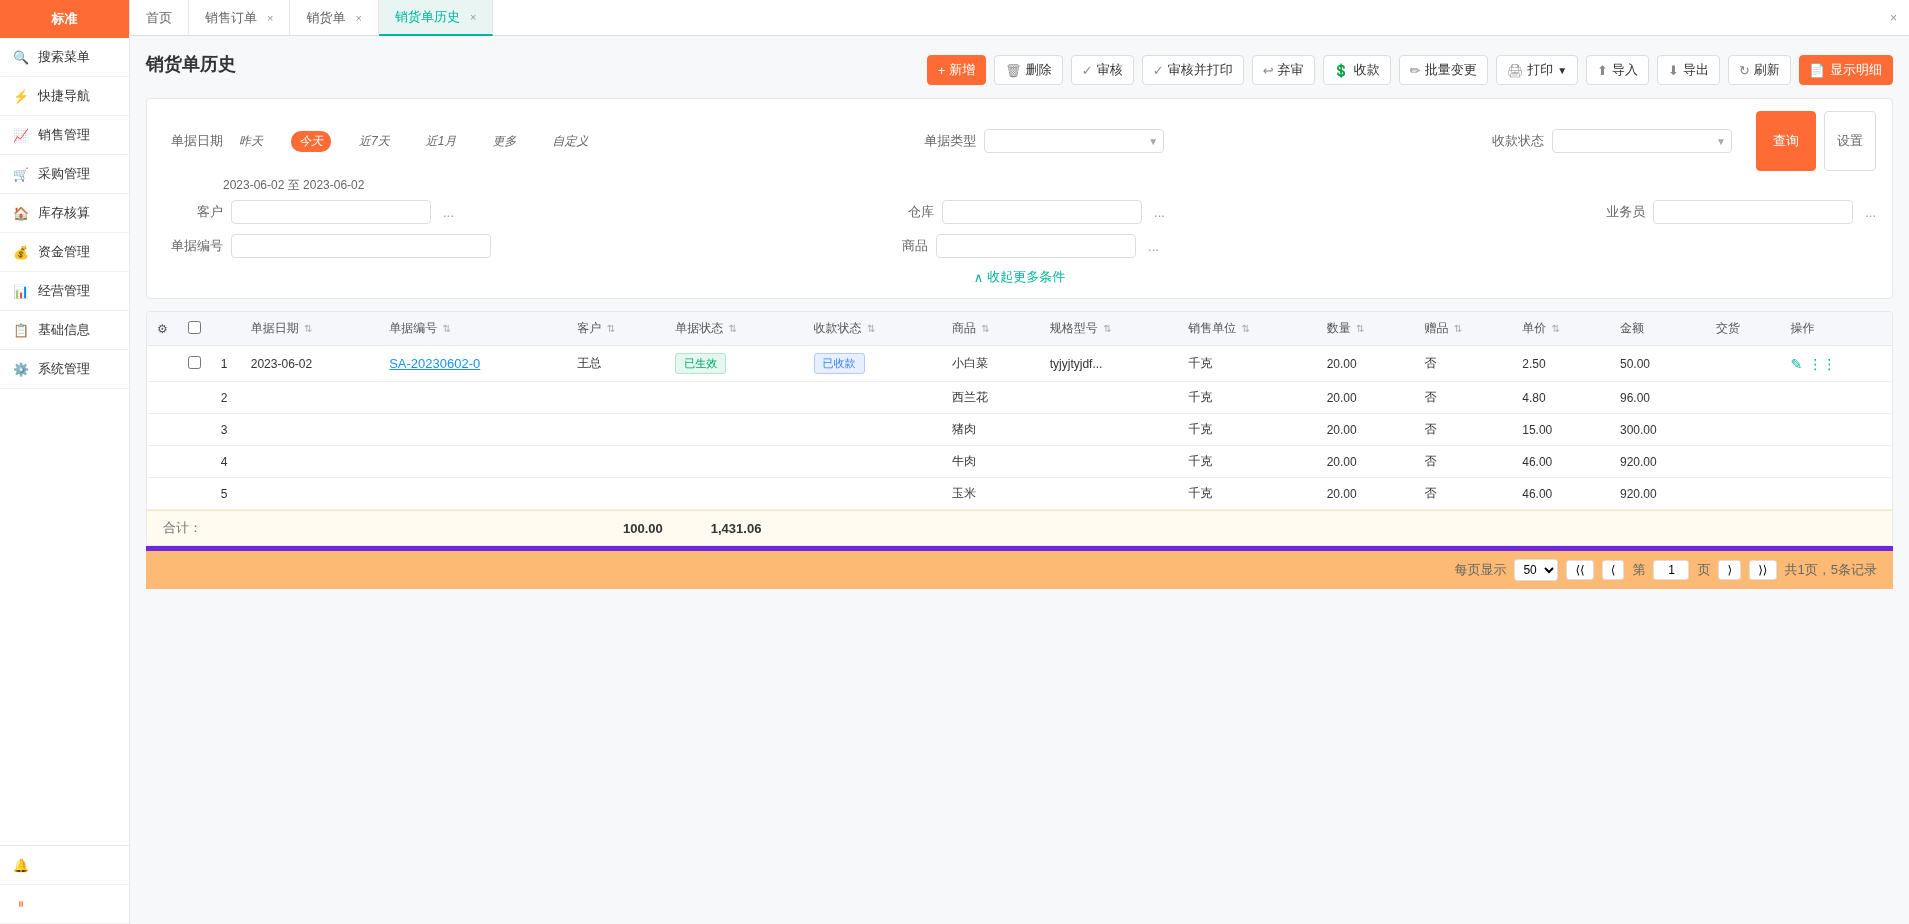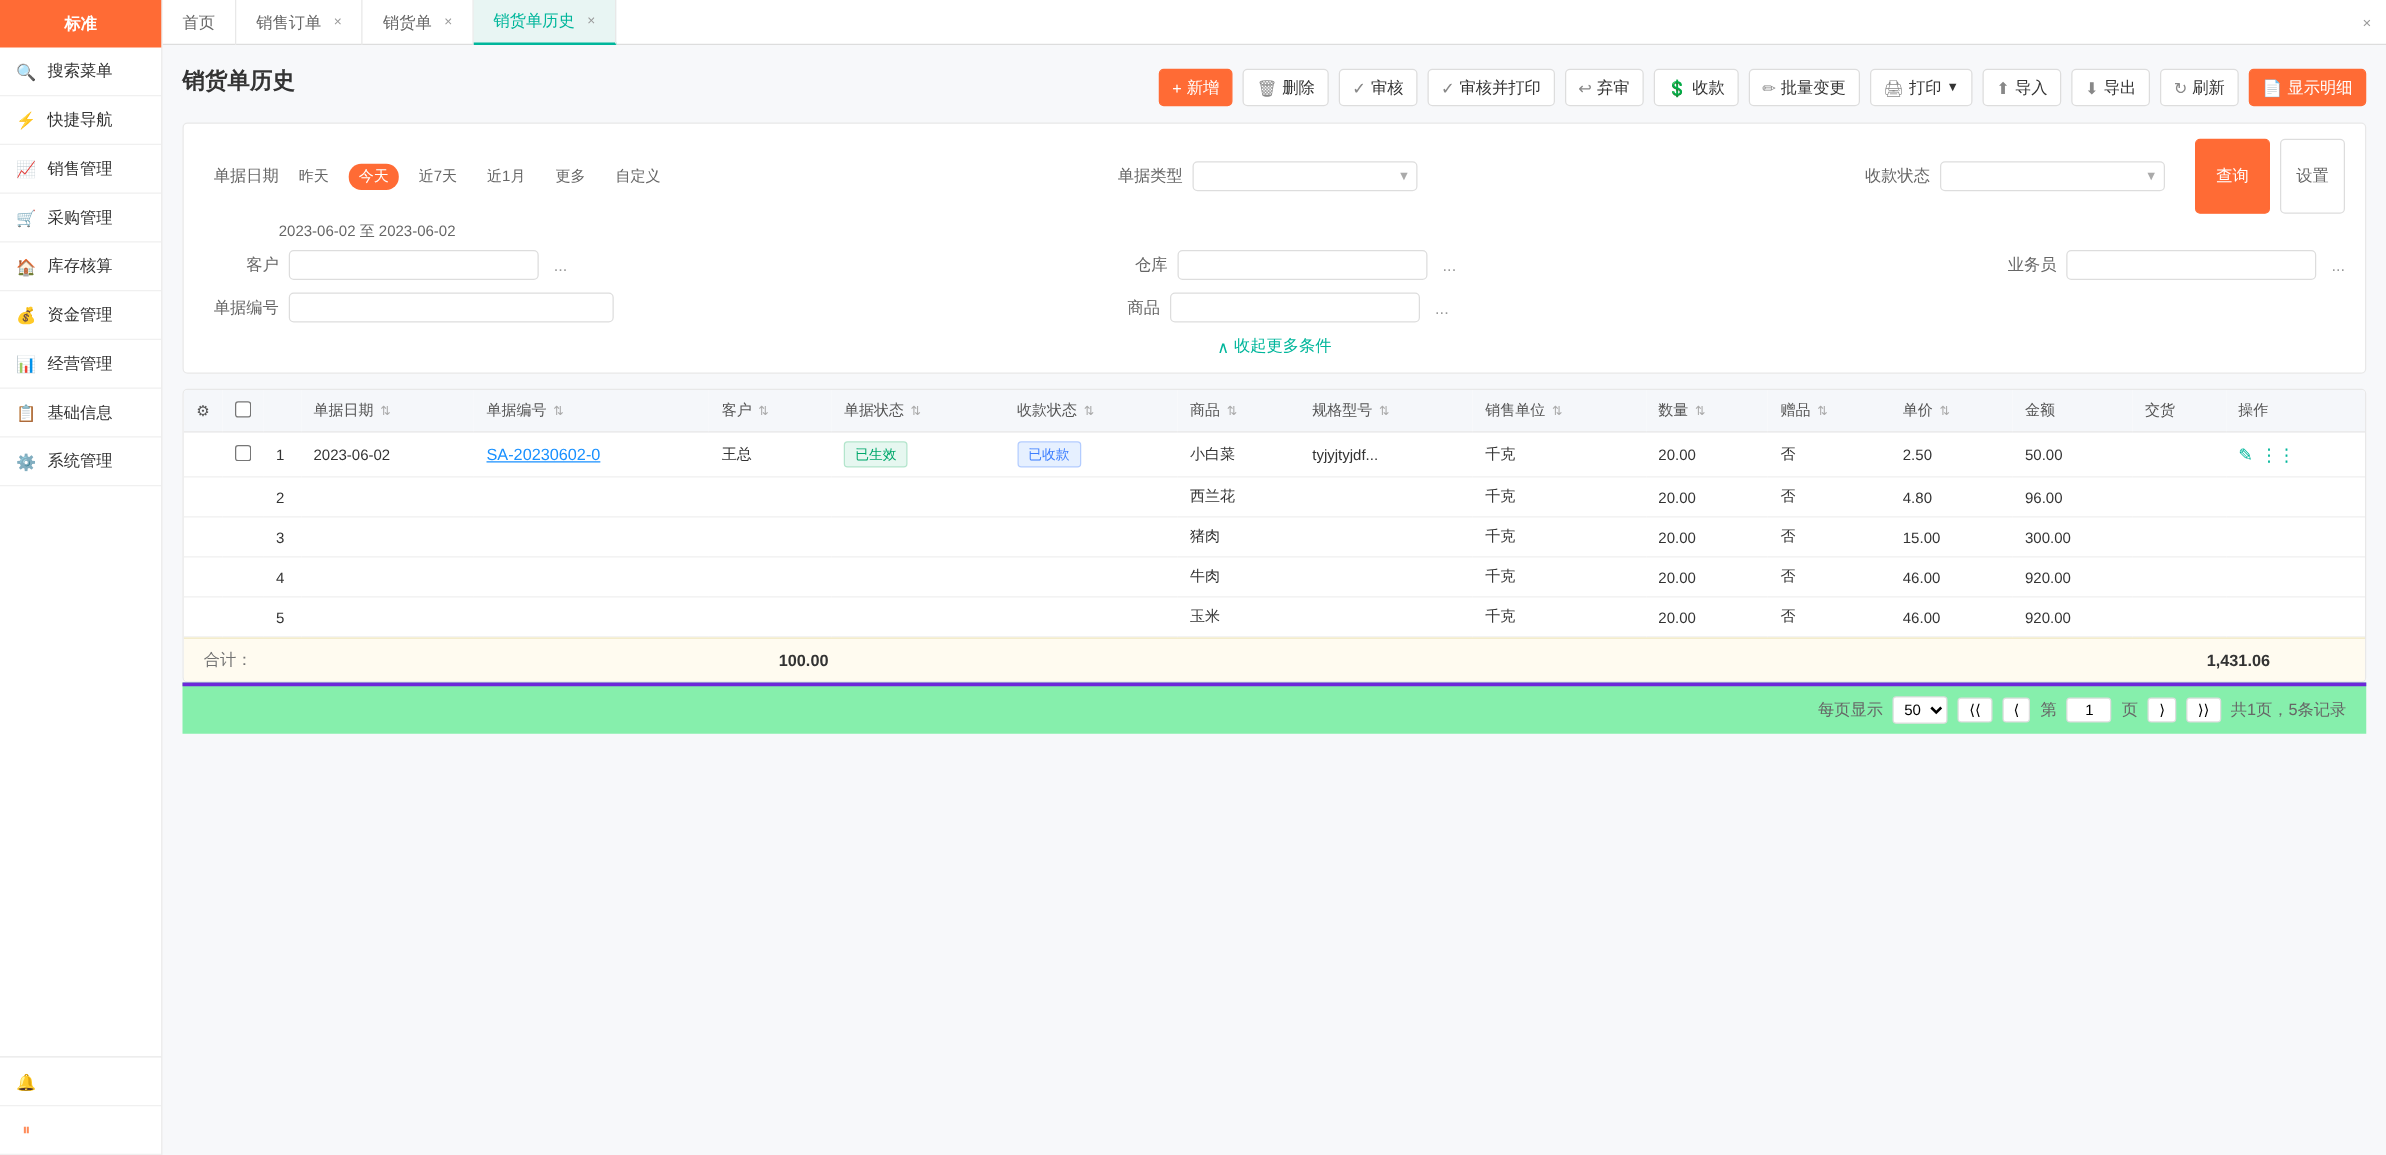--- a/index.html
+++ b/index.html
@@ -38,21 +38,21 @@
     .toolbar-btn.primary .btn-icon { color: #fff; }
 
     
     .filter-area { background: #fff; border: 1px solid #e8e8e8; border-radius: 4px; padding: 12px 16px; margin-bottom: 12px; }
     .filter-row { display: flex; align-items: center; gap: 16px; margin-bottom: 10px; flex-wrap: wrap; }
     .filter-row:last-child { margin-bottom: 0; }
     .filter-item { display: flex; align-items: center; gap: 8px; }
     .filter-label { color: #666; white-space: nowrap; min-width: 60px; text-align: right; }
     .filter-input { border: 1px solid #ddd; border-radius: 4px; padding: 4px 8px; width: 160px; outline: none; font-size: 12px; }
     .filter-select { border: 1px solid #ddd; border-radius: 4px; padding: 4px 8px; width: 180px; outline: none; font-size: 12px; background: #fff; appearance: none; }
-    .date-tabs { display: flex; gap: 8px; }
+    .date-tabs { display: flex; gap: 20px; font-style: italic; }
     .date-tab { padding: 2px 8px; border-radius: 4px; cursor: pointer; font-size: 12px; color: #666; }
     .date-tab.active { background: #ff6b35; color: #fff; border-radius: 10px; }
     .date-range-text { color: #666; font-size: 12px; margin-top: 2px; }
     .collapse-btn { display: flex; align-items: center; gap: 4px; color: #00b69b; cursor: pointer; font-size: 12px; margin-top: 4px; justify-content: center; }
     .dots-btn { color: #999; cursor: pointer; margin-left: 4px; }
 
     
     .table-container { background: #fff; border: 1px solid #e8e8e8; border-radius: 4px; overflow: auto; }
     table { width: 100%; border-collapse: collapse; }
     thead tr { background: #f5f7fa; }
@@ -66,21 +66,21 @@
     .badge { display: inline-flex; align-items: center; padding: 2px 8px; border-radius: 3px; font-size: 11px; }
     .badge-green { background: #e6f7f0; color: #00a86b; border: 1px solid #b3e5cc; }
     .badge-blue { background: #e6f0ff; color: #3d7eff; border: 1px solid #b3ccff; }
 
     
     .table-footer { background: #fffbf0; border-top: 1px solid #f0e8c0; padding: 8px 16px; display: flex; align-items: center; }
     .footer-label { color: #737373; min-width: 60px; }
     .footer-value { font-weight: bold; color: #333; }
 
     
-    .pagination { display: flex; align-items: center; justify-content: flex-end; padding: 8px 16px; background: #86efac; border-top: 3px solid #6d28d9; gap: 8px; font-size: 12px; color: #666; }
+    .pagination { display: flex; align-items: center; justify-content: flex-end; padding: 8px 16px; background: #fdba74; border-top: 5px solid #6d28d9; gap: 8px; font-size: 12px; color: #666; }
     .page-btn { padding: 2px 8px; border: 1px solid #ddd; border-radius: 3px; cursor: pointer; background: #fff; font-size: 12px; }
     .page-input { width: 36px; border: 1px solid #ddd; border-radius: 3px; padding: 2px 4px; text-align: center; font-size: 12px; }
     .page-select { border: 1px solid #ddd; border-radius: 3px; padding: 2px 4px; font-size: 12px; background: #fff; }
 
     
     .action-icons { display: flex; gap: 6px; }
     .action-icon { color: #00b69b; cursor: pointer; font-size: 14px; }
 
     
     .link-text { color: #1890ff; cursor: pointer; text-decoration: underline; }
@@ -424,21 +424,21 @@
               <td>46.00</td>
               <td>920.00</td>
               <td></td>
               <td></td>
             </tr>
           </tbody>
       </table>
 
       <div class="table-footer">
         <span class="footer-label">合计：</span>
-        <div style="flex:1; display:flex; justify-content:space-between; padding:0 60px 0 400px;">
+        <div style="flex:1; display:flex; padding:0 60px 0 400px;gap:48px;">
           <span class="footer-value">100.00</span>
           <span class="footer-value">1,431.06</span>
         </div>
       </div>
     </div>
 
     <div class="pagination">
       <span>每页显示</span>
       <select class="page-select">
         <option>50</option>

